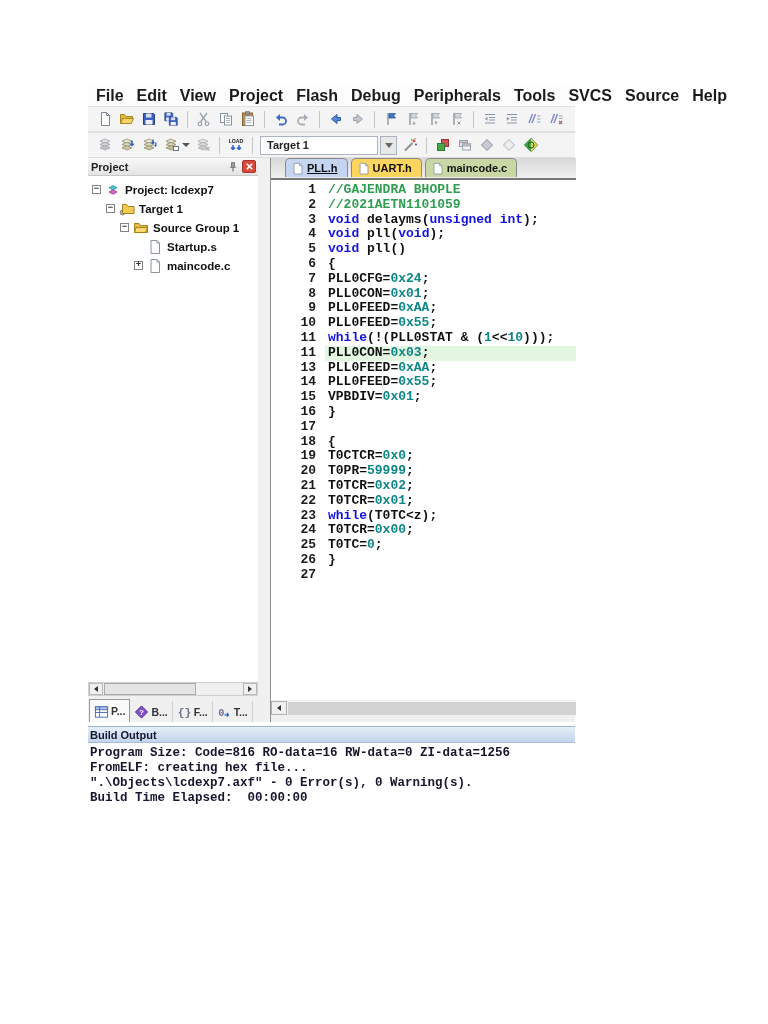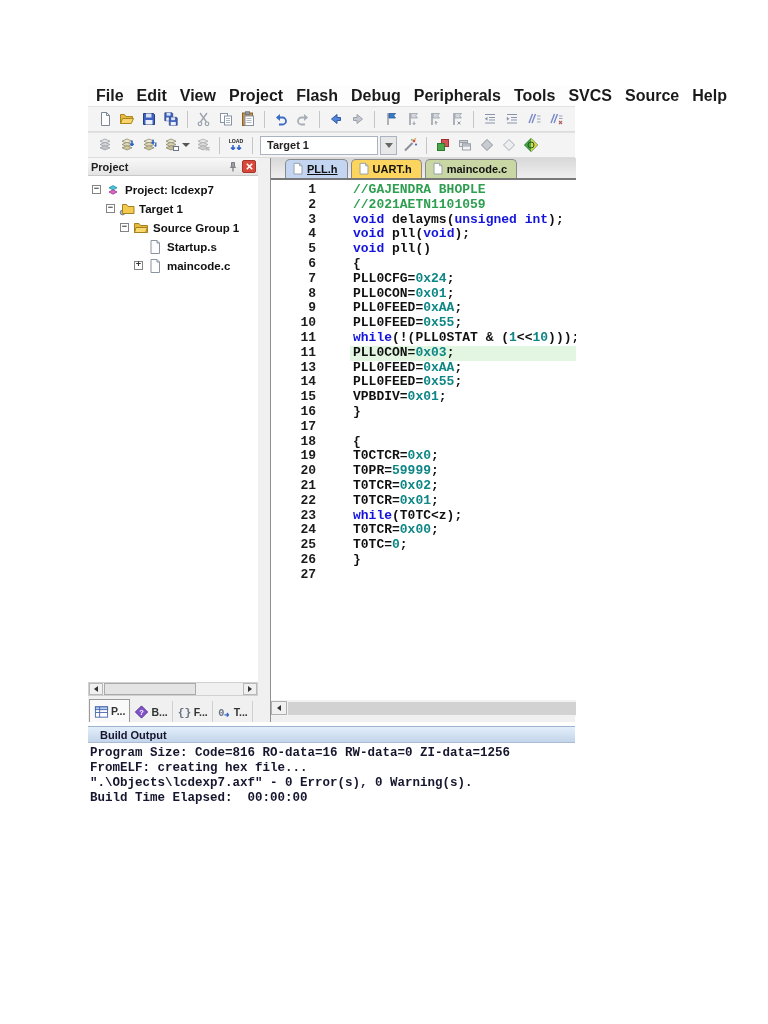--- a/index.html
+++ b/index.html
@@ -46,40 +46,40 @@
   
   .panel-tabs { position:absolute; left:0; top:540px; width:182px; height:24px; background:#f0f0f0; display:flex; align-items:flex-end; padding-left:1px; }
   .btab { height:21px; display:flex; align-items:center; gap:2px; font-size:10.5px; font-weight:600; color:#333; padding:0 4px; border-right:1px solid #cfcfcf; }
   .btab.active { background:#fafafa; border:1px solid #9a9a9a; border-bottom:none; height:23px; }
 
   
   .splitter { position:absolute; left:170px; top:0; width:12px; height:564px; background:#f0f0f0; }
 
   
   .editor { position:absolute; left:182px; top:0; width:305px; height:564px; border-left:1px solid #909090; }
-  .etabbar { position:absolute; left:0; top:0; width:305px; height:22px; background:linear-gradient(#d8d8d8,#efefef); display:flex; align-items:center; padding-left:14px; border-bottom:2px solid #787878; }
+  .etabbar { position:absolute; left:0; top:0; width:305px; height:22px; background:linear-gradient(#d8d8d8,#efefef); display:flex; align-items:flex-start; padding-left:14px; border-bottom:2px solid #787878; }
   .etab { height:19px; display:flex; align-items:center; gap:4px; font-size:11px; font-weight:700; color:#111; padding:0 9px 0 6px; border:1px solid #8a8a8a; border-bottom:none; border-radius:5px 5px 0 0; margin-right:3px; white-space:nowrap; }
   .etab.active .etab-label { text-decoration:underline; }
   .code-area { position:absolute; left:0; top:22px; width:305px; height:520px; background:#fff; overflow:hidden; padding-top:3px; }
   .gutter-bg { position:absolute; left:0; top:22px; width:63px; height:520px; background:#e9e9e9; }
   .cline { position:relative; display:flex; height:14.8px; font-family:"Liberation Mono","DejaVu Sans Mono",monospace; font-size:13px; line-height:14.8px; font-weight:600; }
   .lnum { width:54px; text-align:right; padding-right:9px; color:#1b1b1b; flex:none; }
-  .lcode { flex:1; white-space:pre; padding-left:3px; color:var(--plain,#101010);margin-left:25px; }
+  .lcode { flex:1; white-space:pre; padding-left:3px; color:var(--plain,#101010); }
   .cline.hl .lcode { background:var(--hlbg,#e2f6e2); }
   .tk-k { color:var(--kw,#1414dc); }
   .tk-c { color:var(--cm,#2e9e50); }
   .tk-n { color:var(--num,#0e8686); }
   .tk-p { color:var(--plain,#101010); }
   .ed-hscroll { position:absolute; left:0; top:542px; width:305px; height:16px; background:#f2f2f2; display:flex; align-items:center; }
   .ed-sb-btn { width:16px; height:14px; background:#f0f0f0; border:1px solid #b0b0b0; display:flex; align-items:center; justify-content:center; flex:none; }
   .ed-sb-track { flex:1; height:13px; background:#d2d2d2; margin-left:1px; }
 
   
   .build-header { position:absolute; left:0; top:641px; width:487px; height:17px; background:linear-gradient(#e3eefa,#c3d5ea); border-top:1px solid #9db4d0; border-bottom:1px solid #aabcd4; display:flex; align-items:center; }
-  .build-title { font-size:11px; font-weight:700; color:#15152e; padding-left:12px; }
+  .build-title { font-size:11px; font-weight:700; color:#15152e; padding-left:2px; }
   .build-body { position:absolute; left:0; top:659px; width:680px; height:73px; background:#fff; padding:2px 8px 0 2px; }
   .bline { font-family:"Liberation Mono","DejaVu Sans Mono",monospace; font-size:12.5px; line-height:15px; font-weight:600; color:#15152e; white-space:pre; }
 </style>
 </head>
 <body>
 
 <div class="window">
 
   <div class="menubar" id="menubar">
       <span class="menu-item">File</span>

